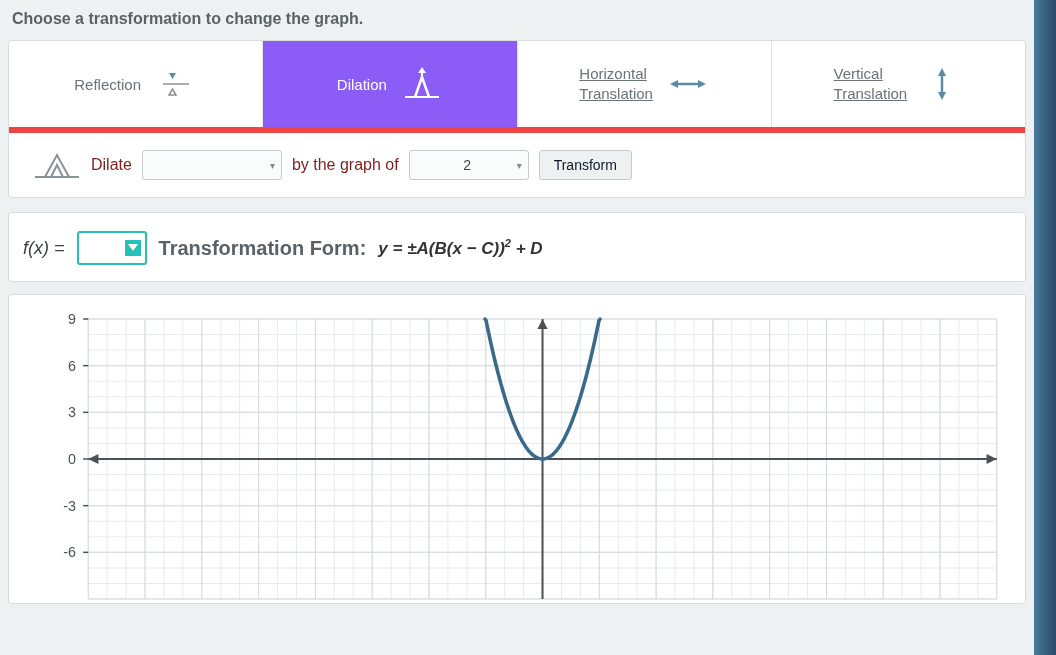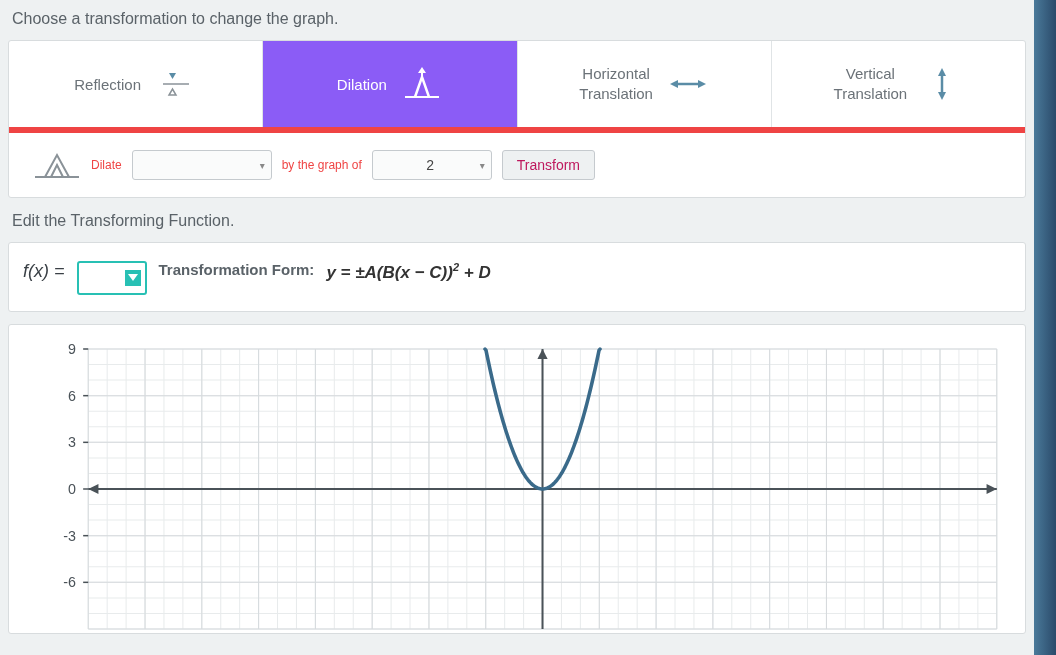--- a/index.html
+++ b/index.html
@@ -12,21 +12,21 @@
   overflow: hidden;
   position: relative;
 }
 .right-bar {
   position: absolute;
   right: 0; top: 0; width: 22px; height: 100%;
   background: linear-gradient(to right, #4a7a9a, #2a4a6a);
 }
 .container { padding: 4px 30px 0 8px; }
 .section-title {
-  font-size: 16px; font-weight: 400; color: #5a6268;
+  font-size: 16px; font-weight: 700; color: #5a6268;
   margin: 6px 0 12px 4px;
 }
 .panel {
   background: #fff;
   border: 1px solid #d8dcde;
   border-radius: 3px;
 }
 .trans-panel { margin-bottom: 14px; }
 .tabs { display: flex; border-bottom: 6px solid #ef4444; }
 .tab {
@@ -36,59 +36,59 @@
   justify-content: center;
   gap: 14px;
   height: 86px;
   border-right: 1px solid #e0e4e6;
   cursor: pointer;
   color: #6b7278;
   font-size: 15px;
 }
 .tab:last-child { border-right: none; }
 .tab.active { background: #8b5cf6; color: #fff; }
-.tab .label-stack { text-align: center; line-height: 1.35; }
+.tab .label-stack { line-height: 1.35; text-decoration: underline; }
 .tab-icon { width: 42px; height: 36px; display:flex; align-items:center; justify-content:center; }
 .ctrl-row {
   display: flex; align-items: center; gap: 10px;
   padding: 16px 24px;
 }
 .ctrl-icon { width: 48px; height: 32px; display:flex; align-items:center; justify-content:center; }
-.ctrl-label { font-size: 12px; color: #ef4444; }
+.ctrl-label { font-size: 16px; color: #7f1d1d; }
 .select-box {
   height: 30px; min-width: 140px;
   border: 1px solid #c5cace; border-radius: 3px;
   background: #fafbfb; display:flex; align-items:center;
   justify-content: flex-end; padding: 0 6px 0 8px;
   font-size: 14px; cursor: pointer; color:#444;
 }
 .select-box.narrow { min-width: 120px; }
 .select-box .value { flex:1; text-align: center; }
 .select-caret { font-size: 10px; color: #888; }
 .btn {
   height: 30px; padding: 0 14px;
   border: 1px solid #c5cace; border-radius: 3px;
-  background: #eef1f2; color: #be185d;
+  background: #eef1f2; color: #0f172a;
   font-size: 14px; cursor: pointer;
 }
 .func-panel { padding: 10px 14px 16px; margin-bottom: 12px; }
-.func-row { display:flex; gap: 12px; margin-top: 8px; }
+.func-row { display:flex; align-items:center; gap: 12px; margin-top: 8px; }
 .fx-label { font-style: italic; font-size: 18px; color:#3a4046; }
 .fx-input {
   width: 70px; height: 34px;
   border: 2px solid #28c0b4; border-radius: 3px;
   background:#fff; display:flex; align-items:center;
   justify-content:flex-end; padding-right:4px; cursor:pointer;
 }
 .fx-caret-box {
   width: 16px; height: 16px; background:#28c0b4;
   display:flex; align-items:center; justify-content:center;
 }
 .fx-caret-box svg { display:block; }
-.tf-label { font-size: 15px; font-weight:600; color:#5a6268; }
+.tf-label { font-size: 20px; font-weight:600; color:#5a6268; }
 .tf-formula { font-size: 17px; font-style: italic; font-weight:700; color:#333; }
 .tf-formula sup { font-size: 11px; }
 .graph-panel { padding: 18px 18px 0 18px; }
 .graph-svg { display:block; width: 100%; height: 290px; }
 </style>
 </head>
 <body>
 
 <div class="right-bar"></div>
 
@@ -166,21 +166,20 @@
       </div>
       <span class="ctrl-label">by the graph of</span>
       <div class="select-box narrow">
         <span class="value">2</span>
         <span class="select-caret">▾</span>
       </div>
       <button class="btn">Transform</button>
     </div>
   </div>
 
-  <div class="section-title">Edit the Transforming Function.</div>
 
   <div class="panel func-panel">
     <div class="func-row">
       <span class="fx-label">f(x) =</span>
       <div class="fx-input">
         <div class="fx-caret-box">
           <svg width="10" height="8" viewBox="0 0 10 8">
               <polygon points="0,0 10,0 5,7" fill="#fff"></polygon>
             </svg>
         </div>

